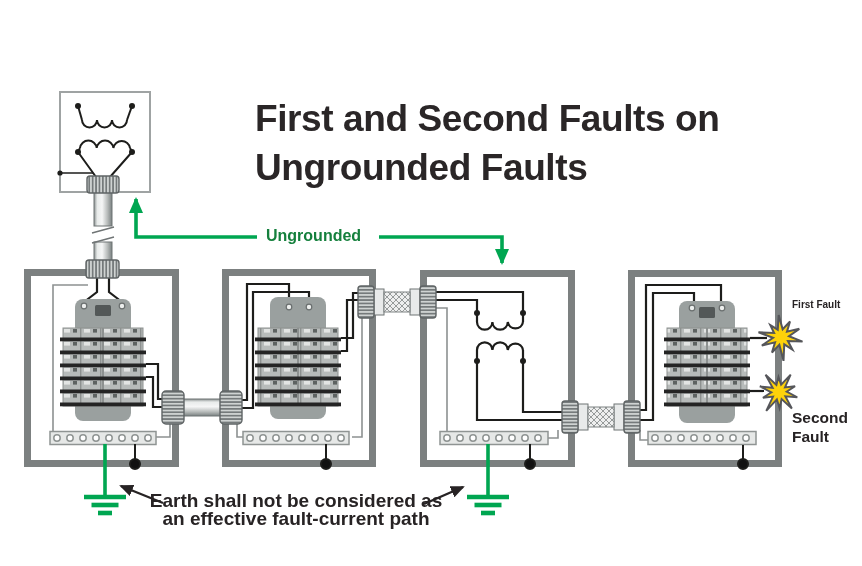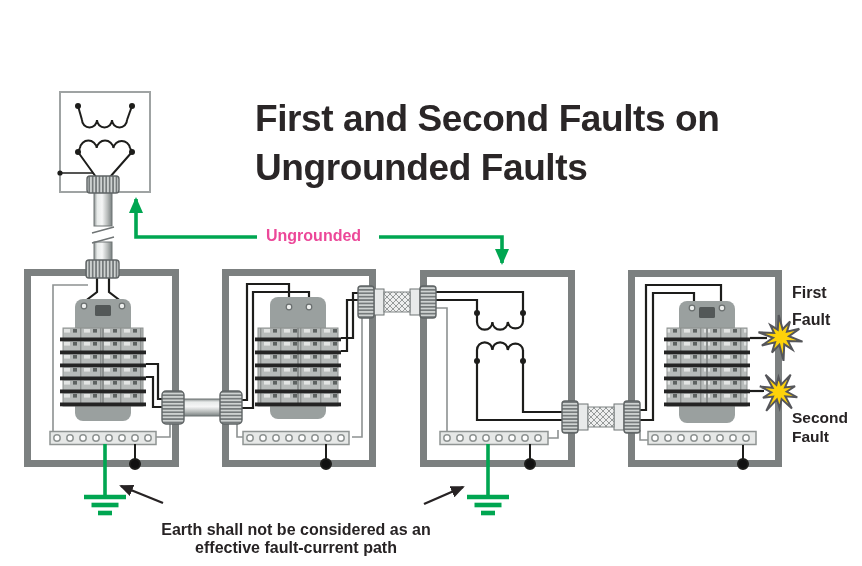--- a/index.html
+++ b/index.html
@@ -2,24 +2,24 @@
 <html><head>
 <meta charset="utf-8">
 <style>
   html,body{margin:0;padding:0;background:#fff;}
   .stage{position:relative;width:862px;height:566px;background:#ffffff;overflow:hidden;
          font-family:"Liberation Sans", sans-serif;}
   .stage svg{position:absolute;left:0;top:0;}
   .lbl{position:absolute;font-weight:bold;color:#272324;}
   .title{left:255px;top:94px;font-size:37px;line-height:49px;letter-spacing:-0.4px;color:#2a2627;}
   .title span{display:block;}
-  .ungrounded{left:266px;top:227px;font-size:16px;color:#ec4899;}
-  .fault1{left:792px;top:279px;font-size:16px;line-height:27px;width:64px;}
+  .ungrounded{left:266px;top:227px;font-size:16px;color:#15803d;}
+  .fault1{left:792px;top:295px;font-size:10px;line-height:19px;width:64px;}
   .fault2{left:792px;top:408px;font-size:15.5px;line-height:19px;width:72px;}
-  .earthnote{left:140px;top:521px;width:312px;text-align:center;font-size:16px;line-height:18px;}
+  .earthnote{left:140px;top:492px;width:312px;text-align:center;font-size:19px;line-height:18px;}
 </style>
 </head>
 <body>
 
 <div class="stage">
 
 <svg width="862" height="566" viewBox="0 0 862 566">
   <defs>
     <linearGradient id="gradH" x1="0" y1="0" x2="0" y2="1">
       <stop offset="0" stop-color="#8b9191"></stop>

